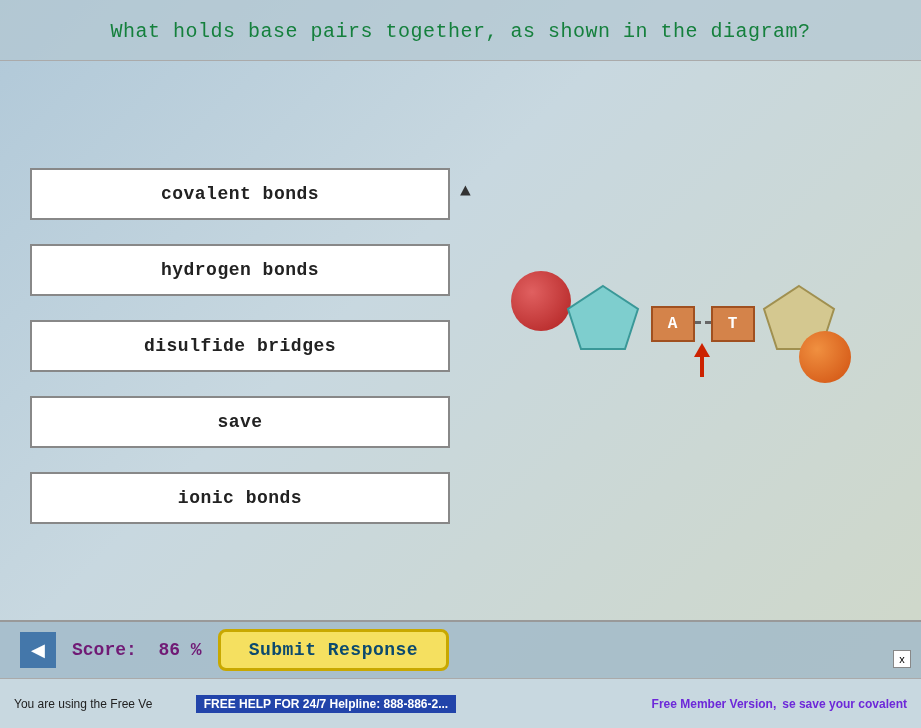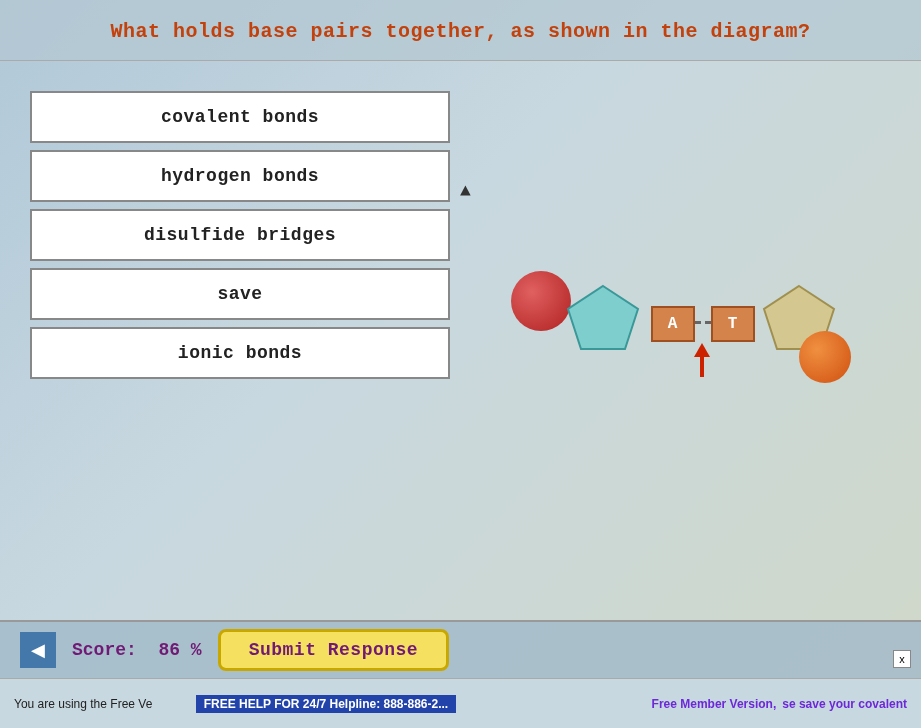--- a/index.html
+++ b/index.html
@@ -23,40 +23,41 @@
 
     .question-area {
       background: rgba(180, 200, 210, 0.7);
       padding: 18px 30px 14px;
       text-align: center;
       border-bottom: 1px solid #aaa;
     }
 
     .question-text {
       font-size: 20px;
-      font-weight: bold;
-      color: #c2410c;
+      font-weight: normal;
+      color: #15803d;
       line-height: 1.4;
       letter-spacing: 0.5px;
     }
 
     .content-area {
       display: flex;
       flex: 1;
       padding: 20px 30px;
       gap: 20px;
       position: relative;
     }
 
     .answers-column {
       display: flex;
       flex-direction: column;
-      gap: 7px;
+      gap: 24px;
       width: 420px;
       padding-top: 10px;
+      justify-content: center;
     }
 
     .answer-btn {
       background: white;
       border: 2px solid #888;
       padding: 14px 20px;
       font-family: 'Courier New', Courier, monospace;
       font-size: 18px;
       font-weight: bold;
       color: #222;
@@ -228,21 +229,21 @@
     }
 
     .submit-btn {
       background: #f5e060;
       border: 3px solid #c8a800;
       border-radius: 8px;
       padding: 8px 28px;
       font-family: 'Courier New', Courier, monospace;
       font-size: 18px;
       font-weight: bold;
-      color: #701a75;
+      color: #0c4a6e;
       cursor: pointer;
       letter-spacing: 0.5px;
     }
 
     .bottom-bar {
       background: #c8d8e0;
       border-top: 1px solid #aaa;
       padding: 20px 14px;
       display: flex;
       align-items: center;

